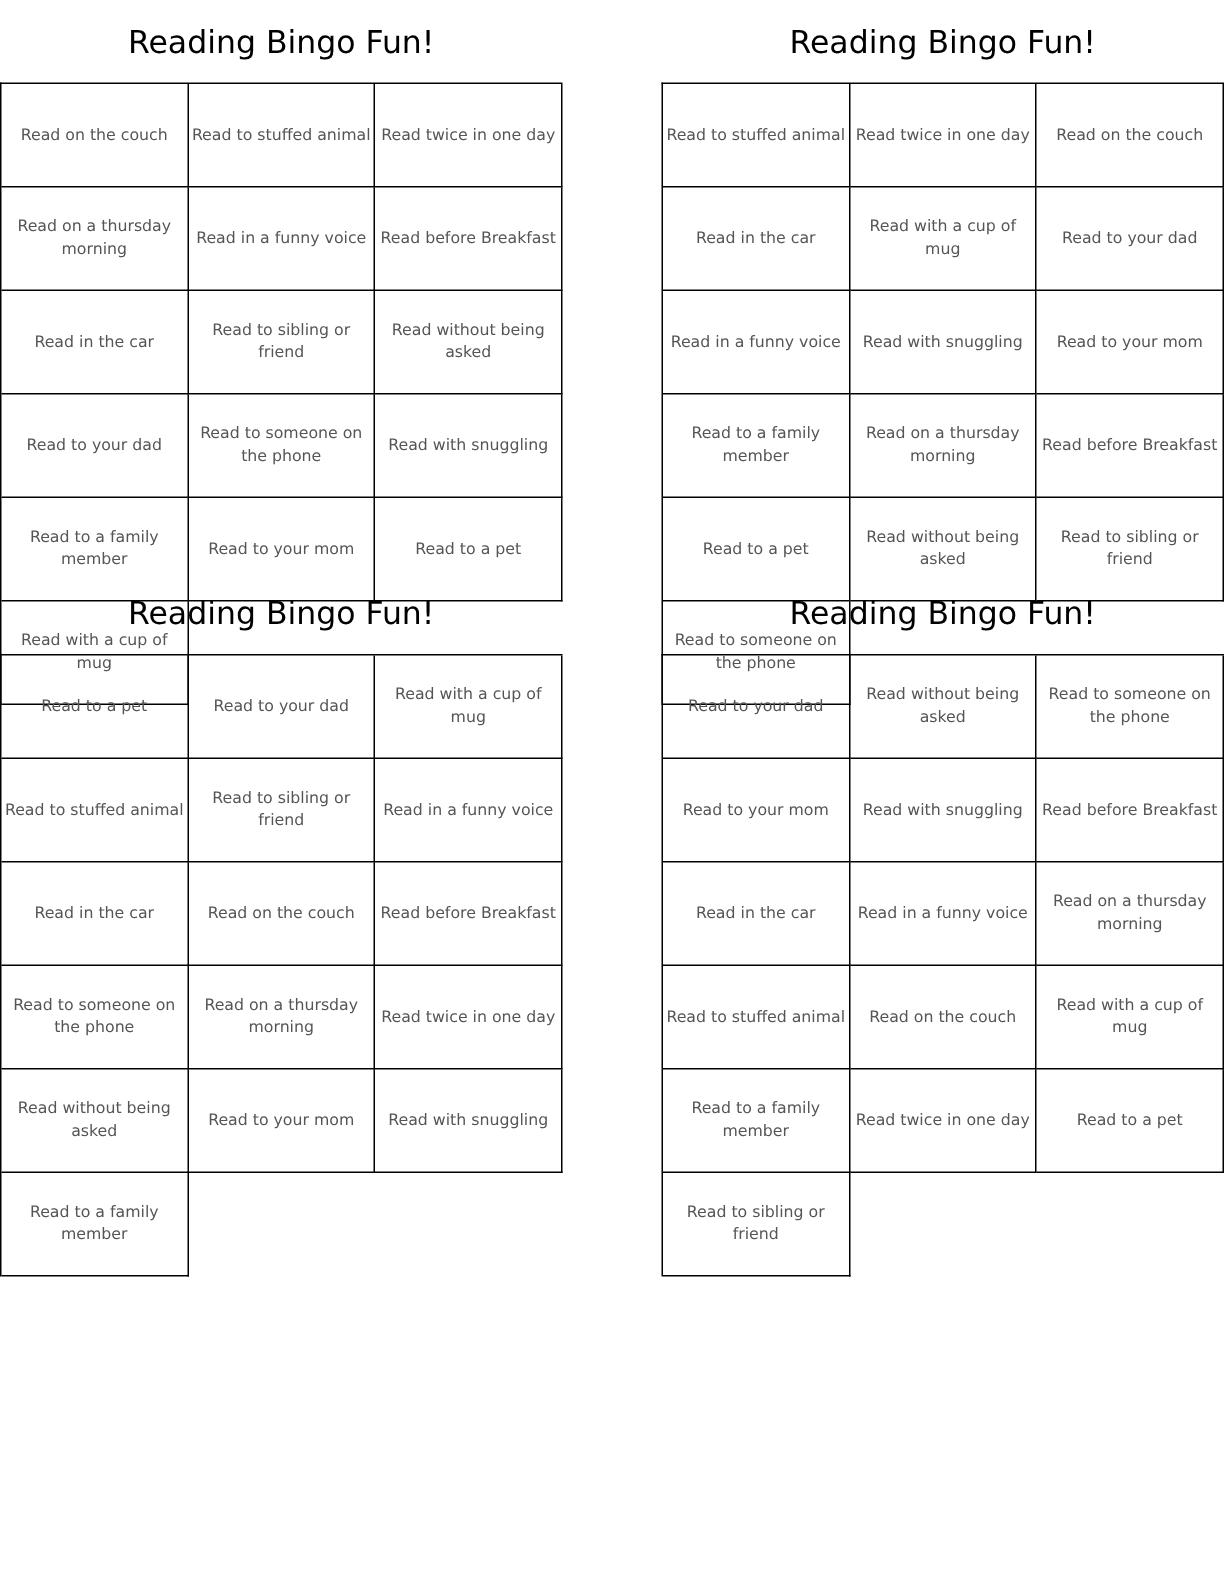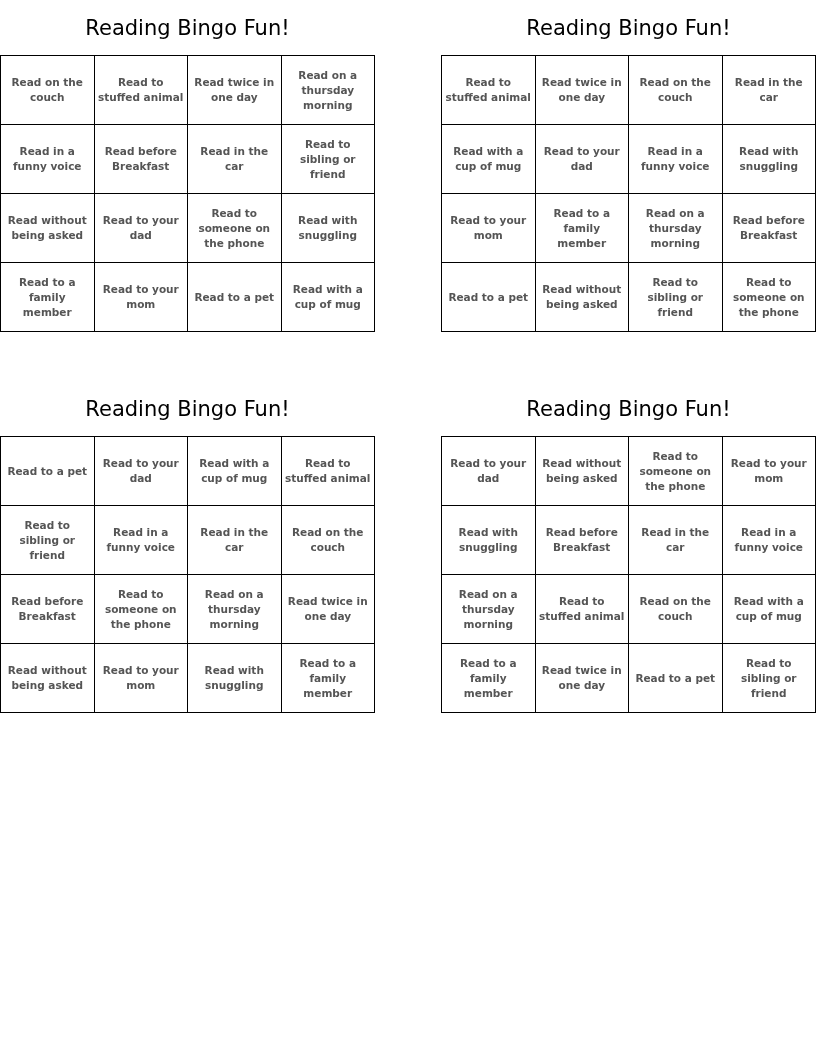--- a/index.html
+++ b/index.html
@@ -1,19 +1,19 @@
 <!DOCTYPE html>
 <html><head>
 <meta charset="utf-8">
 <style>
   html, body { margin:0; padding:0; background:#fff; }
   body { width:816px; height:1056px; position:relative; overflow:hidden; font-family:"DejaVu Sans", sans-serif; }
   .card { position:absolute; width:375px;border-radius:23px; }
   .title { text-align:center; font-size:21px; color:#000; height:55px; line-height:56px; font-family:"DejaVu Sans", sans-serif; }
-  .grid { display:grid; grid-template-columns:repeat(4, 1fr); border-left:1px solid #000; border-top:1px solid #000; width:374px;font-weight:bold; }
+  .grid { display:grid; grid-template-columns:repeat(3, 1fr); border-left:1px solid #000; border-top:1px solid #000; width:374px; }
   .cell { height:69px; border-right:1px solid #000; border-bottom:1px solid #000; display:flex; align-items:center; justify-content:center; text-align:center; font-size:10.5px; line-height:15px; color:#555; padding:0 2px; box-sizing:border-box; }
 </style>
 </head>
 <body>
 
 <div id="cards">
     <div class="card" style="left: 0px; top: 0px;">
       <div class="title">Reading Bingo Fun!</div>
       <div class="grid">
         <div class="cell">Read on the couch</div>

